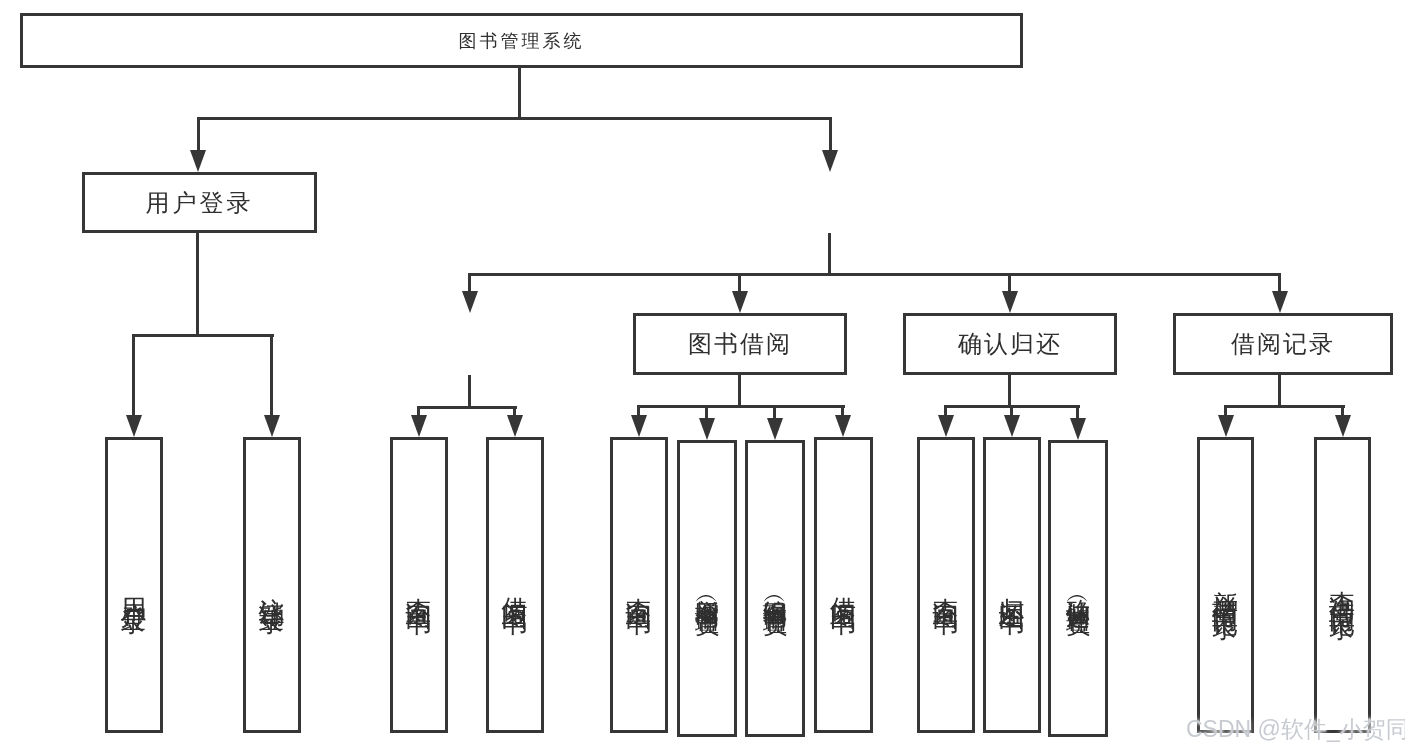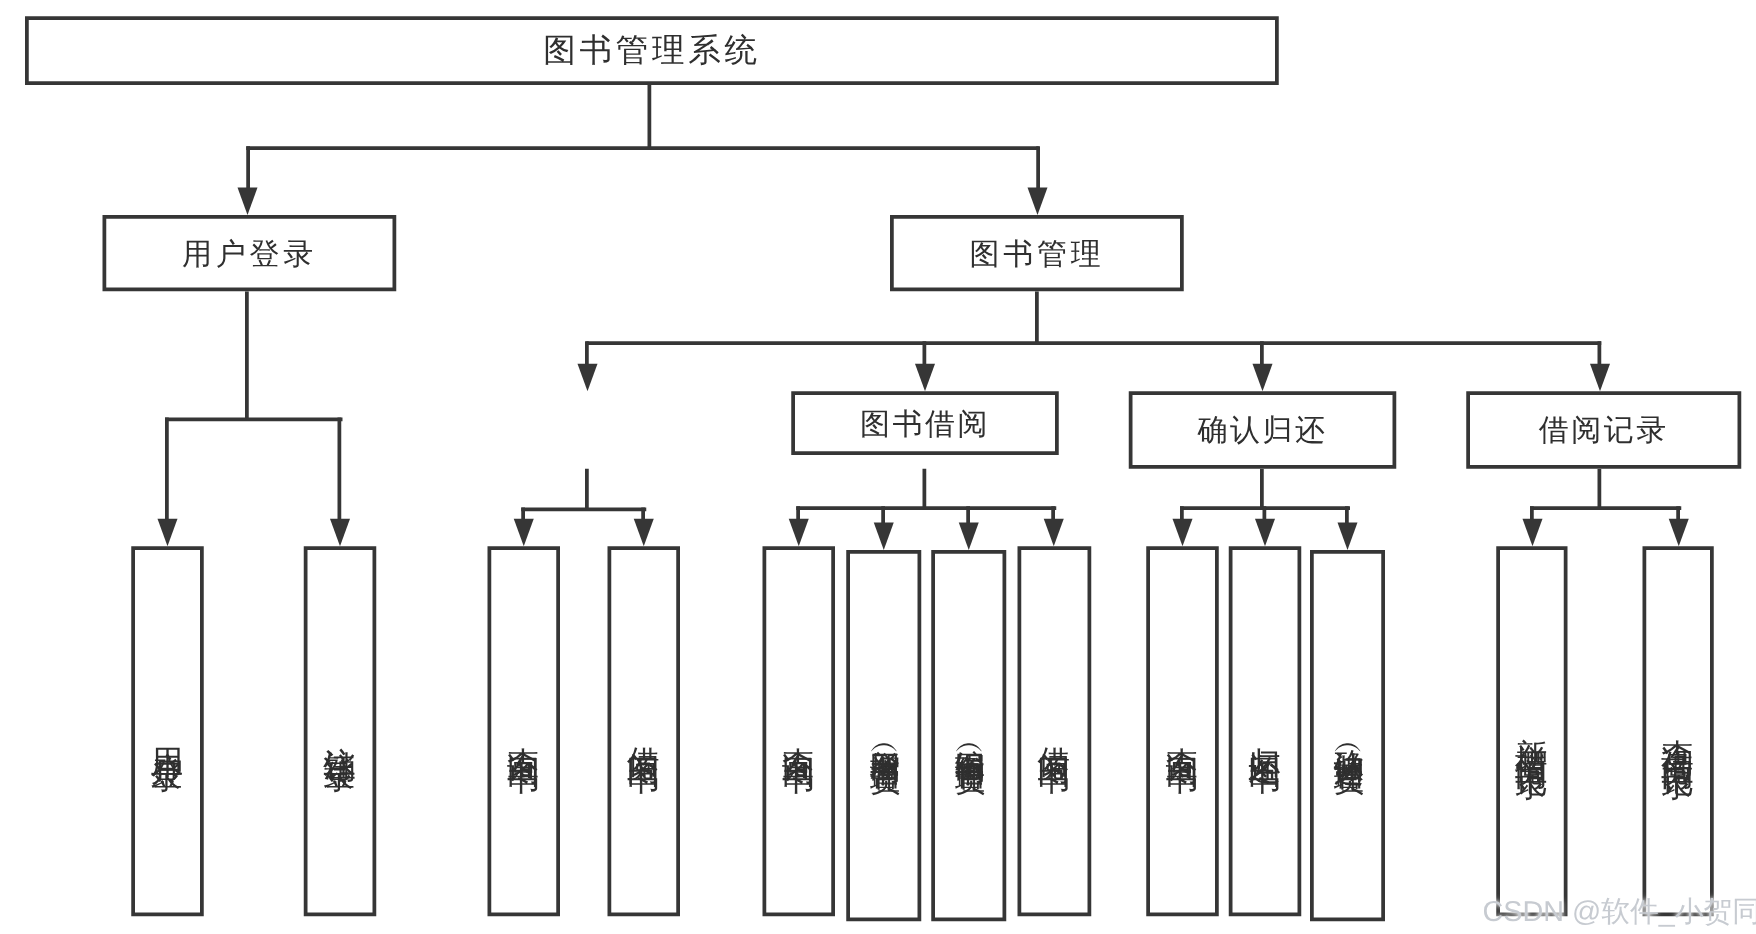--- a/index.html
+++ b/index.html
@@ -21,21 +21,21 @@
   .box {
     position: absolute;
     border: 3px solid var(--line);
     background: var(--background);
     display: flex;
     align-items: center;
     justify-content: center;
     color: var(--text);
   }
   .box .lbl { white-space: nowrap; }
-  .root-box .lbl  { font-size: 26px; letter-spacing: 3px; }
+  .root-box .lbl  { font-size: 18px; letter-spacing: 3px; }
   .l2-box .lbl    { font-size: 24px; letter-spacing: 3px; }
   .l3-box .lbl    { font-size: 24px; letter-spacing: 2px; }
   .leaf .lbl {
     writing-mode: vertical-rl;
     text-orientation: mixed;
     font-size: 26px;
     letter-spacing: 4px;
     line-height: 1;
   }
   .leaf.med .lbl  { font-size: 26px; letter-spacing: 5px; }
@@ -124,25 +124,22 @@
   <div class="vline" style="left:1341px;top:405px;height:12px"></div>
   <div class="arrow" style="left:1335px;top:415px"></div>
 
   <div class="box root-box" style="left:20px;top:13px;width:1003px;height:55px">
     <span class="lbl">图书管理系统</span>
   </div>
 
   <div class="box l2-box" style="left:82px;top:172px;width:235px;height:61px">
     <span class="lbl">用户登录</span>
   </div>
-  <div class="box l2-box" style="left:712px;top:172px;width:235px;height:61px">
-    <span class="lbl">图书管理</span>
-  </div>
 
-  <div class="box l3-box" style="left:633px;top:313px;width:214px;height:51px">
+  <div class="box l3-box" style="left:633px;top:313px;width:214px;height:62px">
     <span class="lbl">图书借阅</span>
   </div>
   <div class="box l3-box" style="left:903px;top:313px;width:214px;height:62px">
     <span class="lbl">确认归还</span>
   </div>
   <div class="box l3-box" style="left:1173px;top:313px;width:220px;height:62px">
     <span class="lbl">借阅记录</span>
   </div>
 
   <div class="box leaf" style="left:105px;top:437px;width:58px;height:296px">

